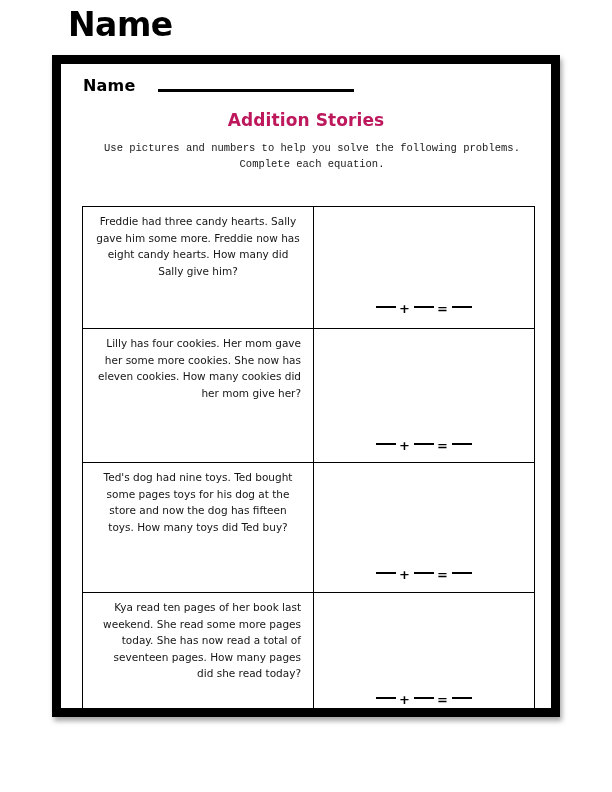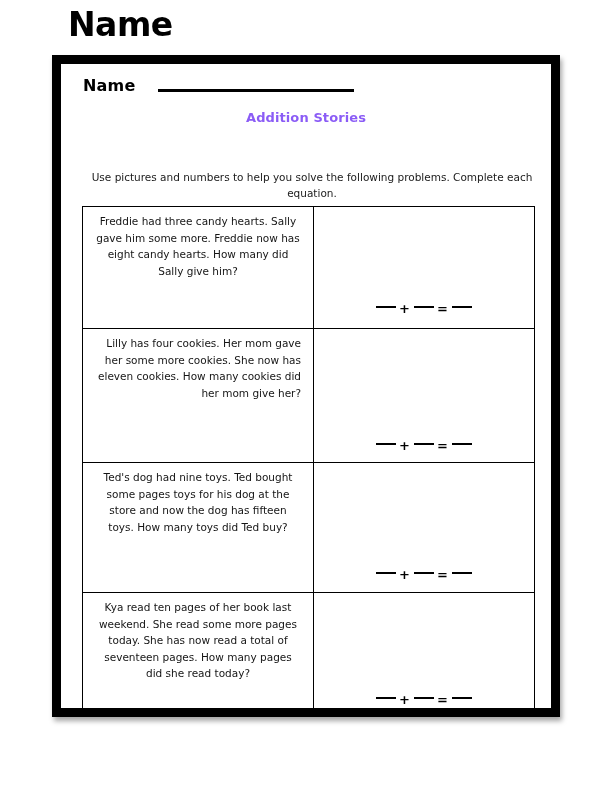--- a/index.html
+++ b/index.html
@@ -73,36 +73,37 @@
     margin-bottom: 2px;
   }
 
   
   .sheet-title {
     position: absolute;
     left: 0;
     right: 0;
     top: 46px;
     text-align: center;
-    font-size: 13px;
-    font-weight: bold;
-    color: #8b5cf6;
+    font-size: 17px;
+    font-weight: bold;
+    color: #be185d;
     letter-spacing: 0.1px;
   }
 
   
   .directions {
     position: absolute;
     left: 24px;
     right: 12px;
-    top: 105px;
+    top: 76px;
     text-align: center;
     font-size: 10.5px;
     line-height: 1.55;
     color: #1a1a1a;
+    font-family: Liberation Mono, monospace;
   }
 
   
   .problems-table {
     position: absolute;
     left: 21px;
     top: 142px;
     width: 452px;
     border-collapse: collapse;
     table-layout: fixed;
@@ -165,21 +166,21 @@
   }
   
   tr.r1 .equation { bottom: 12px; }
   tr.r2 .equation { bottom: 9px; }
   tr.r3 .equation { bottom: 10px; }
   tr.r4 .equation { bottom: 8px; }
 
   tr.r1 .story-cell { height: 121px; }
   tr.r2 .story-cell { height: 133px; text-align: right; }
   tr.r3 .story-cell { height: 129px; }
-  tr.r4 .story-cell { height: 122px; }
+  tr.r4 .story-cell { height: 122px; text-align: right; }
   tr.r1 .answer-cell { height: 121px; }
   tr.r2 .answer-cell { height: 133px; }
   tr.r3 .answer-cell { height: 129px; }
   tr.r4 .answer-cell { height: 122px; }
 </style>
 </head>
 <body>
 
 <div class="page-heading">Name</div>
 

